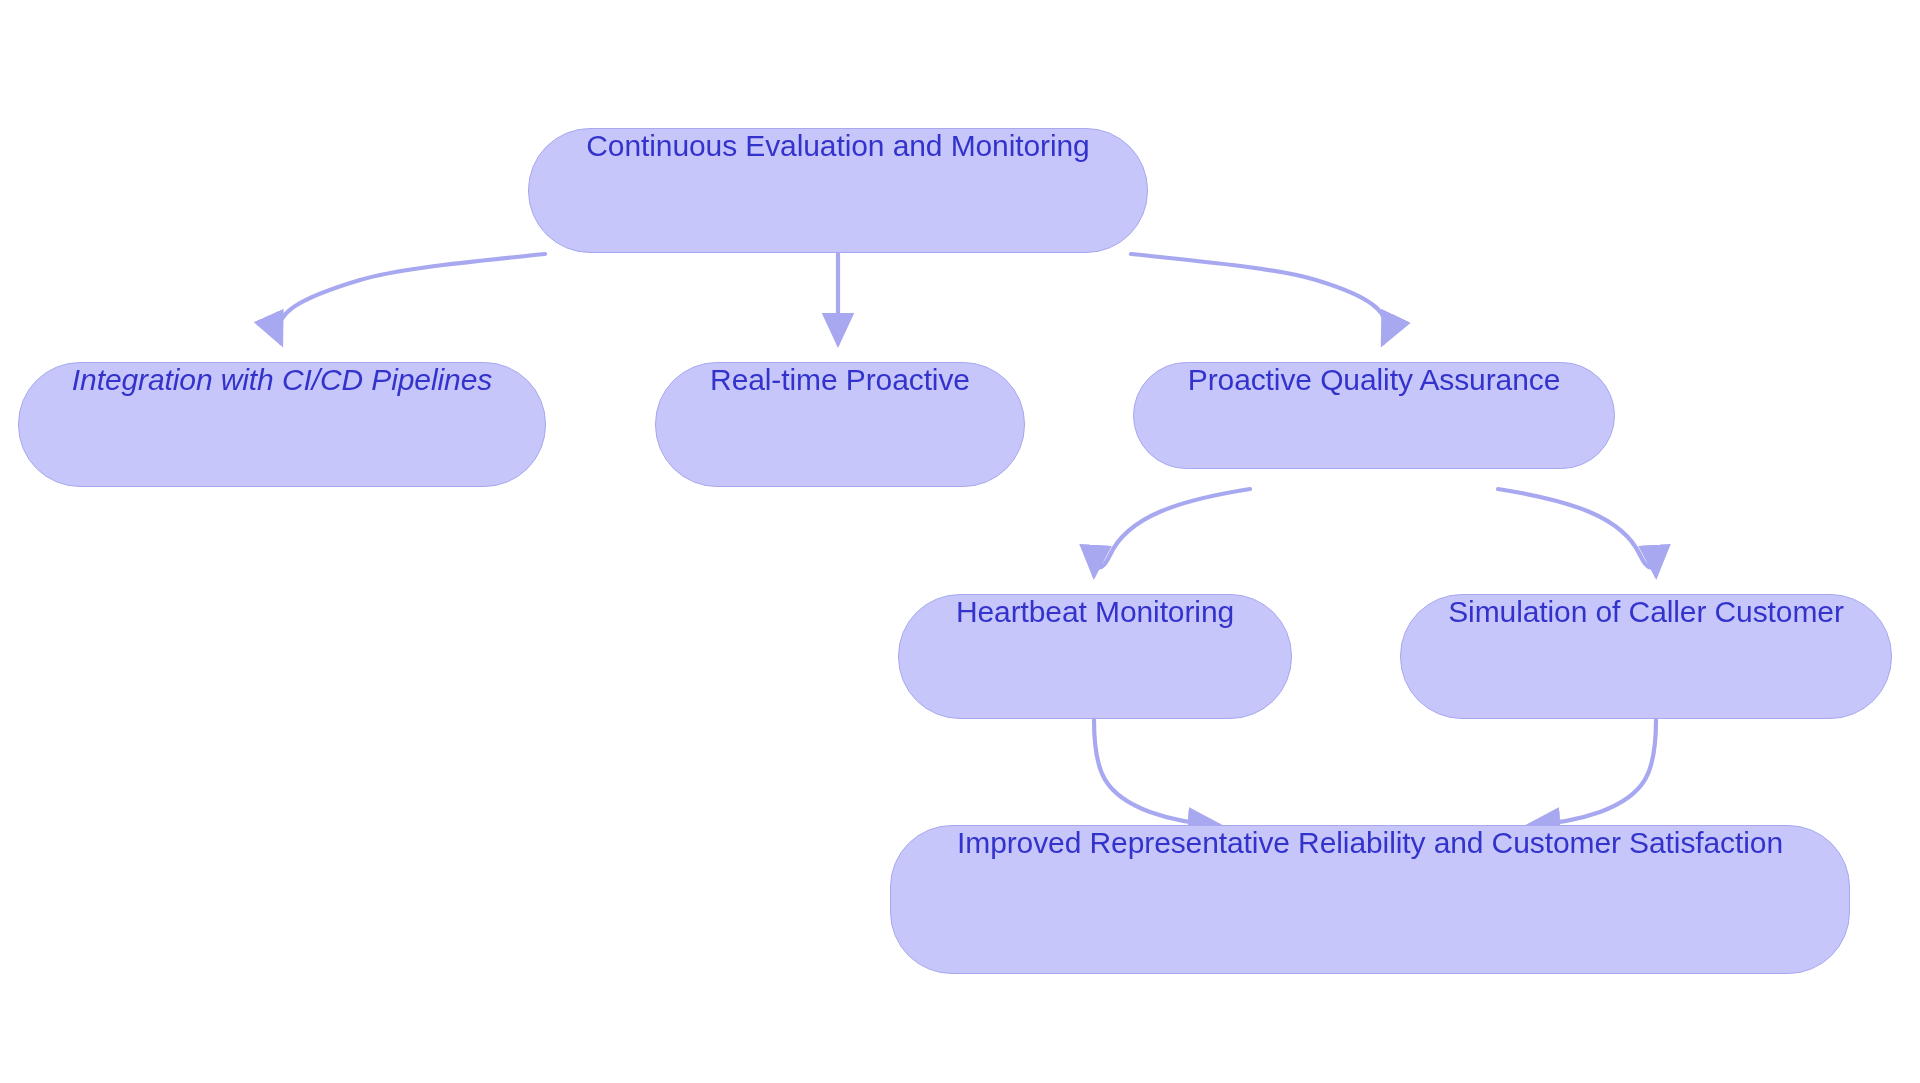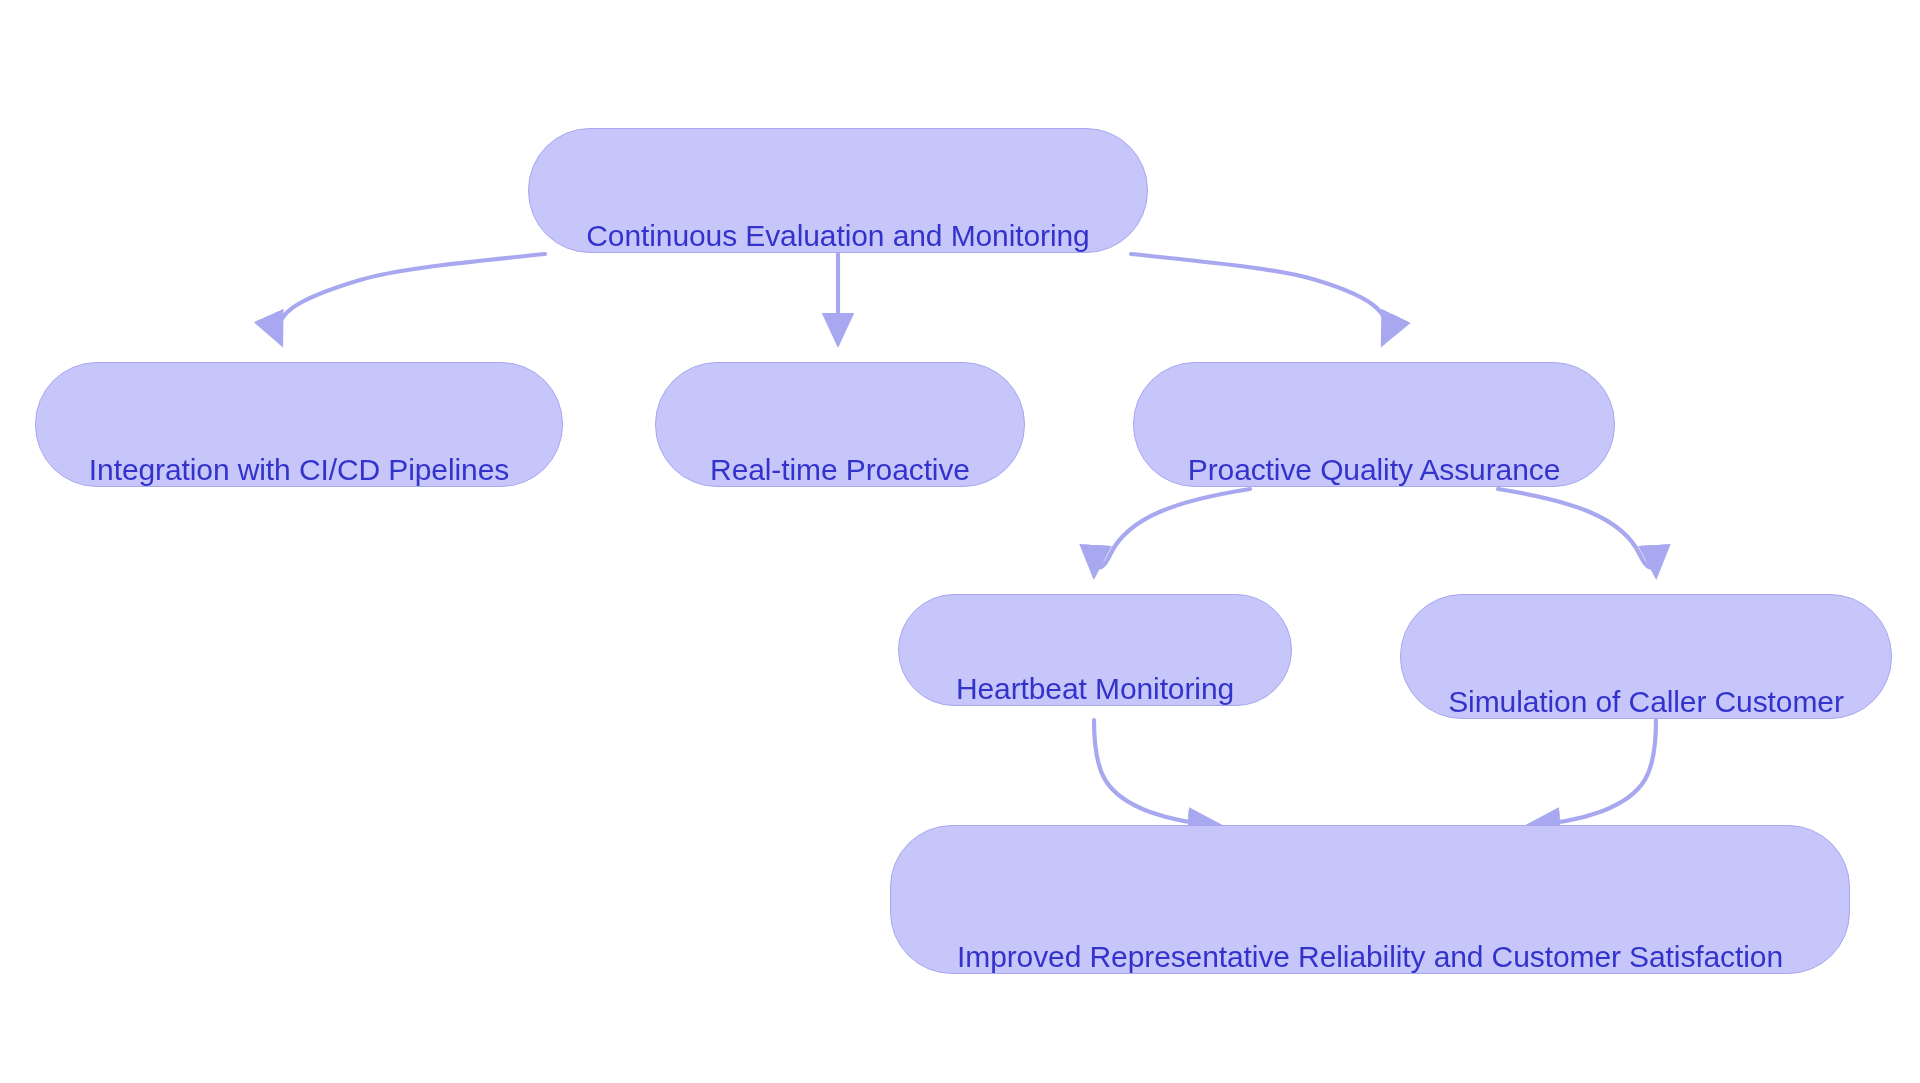--- a/index.html
+++ b/index.html
@@ -24,21 +24,21 @@
     position: absolute;
     top: 0;
     left: 0;
     width: 1920px;
     height: 1083px;
   }
   .node {
     position: absolute;
     box-sizing: border-box;
     display: flex;
-    align-items: flex-end;
+    align-items: flex-start;
     justify-content: center;
     background: #c6c6fb;
     border: 1.6px solid #a8a8f0;
     border-radius: 62px;
     color: #3333cc;
     font-family: "Liberation Sans", sans-serif;
     font-weight: 400;
     letter-spacing: -0.1px;
     text-align: center;
     white-space: nowrap;
@@ -70,33 +70,33 @@
       <path marker-end="url(#arrowhead)" d="M 1498,489 C 1568,500 1622,516 1640,555 C 1652,580 1655,556 1656,575"></path>
       <path marker-end="url(#arrowhead)" d="M 1094,720 C 1094,772 1104,795 1150,812 C 1178,822 1200,824 1218,825"></path>
       <path marker-end="url(#arrowhead)" d="M 1656,720 C 1656,772 1646,795 1600,812 C 1572,822 1548,824 1530,825"></path>
     </g>
   </svg>
 
   <div class="node" style="left:528px; top:128px; width:620px; height:125px; font-size:30px;">
     <span class="node-label">Continuous Evaluation and Monitoring</span>
   </div>
 
-  <div class="node" style="left:35px; top:362px; width:528px; height:125px; font-size:30px;">
+  <div class="node" style="left:18px; top:362px; width:528px; height:125px; font-size:30px;font-style:italic;">
     <span class="node-label">Integration with CI/CD Pipelines</span>
   </div>
 
   <div class="node" style="left:655px; top:362px; width:370px; height:125px; font-size:30px;">
     <span class="node-label">Real-time Proactive</span>
   </div>
 
-  <div class="node" style="left:1133px; top:362px; width:482px; height:125px; font-size:30px;">
+  <div class="node" style="left:1133px; top:362px; width:482px; height:107px; font-size:30px;">
     <span class="node-label">Proactive Quality Assurance</span>
   </div>
 
-  <div class="node" style="left:898px; top:594px; width:394px; height:112px; font-size:30px;">
+  <div class="node" style="left:898px; top:594px; width:394px; height:125px; font-size:30px;">
     <span class="node-label">Heartbeat Monitoring</span>
   </div>
 
   <div class="node" style="left:1400px; top:594px; width:492px; height:125px; font-size:30px;">
     <span class="node-label">Simulation of Caller Customer</span>
   </div>
 
   <div class="node" style="left:890px; top:825px; width:960px; height:149px; font-size:30px;">
     <span class="node-label">Improved Representative Reliability and Customer Satisfaction</span>
   </div>

